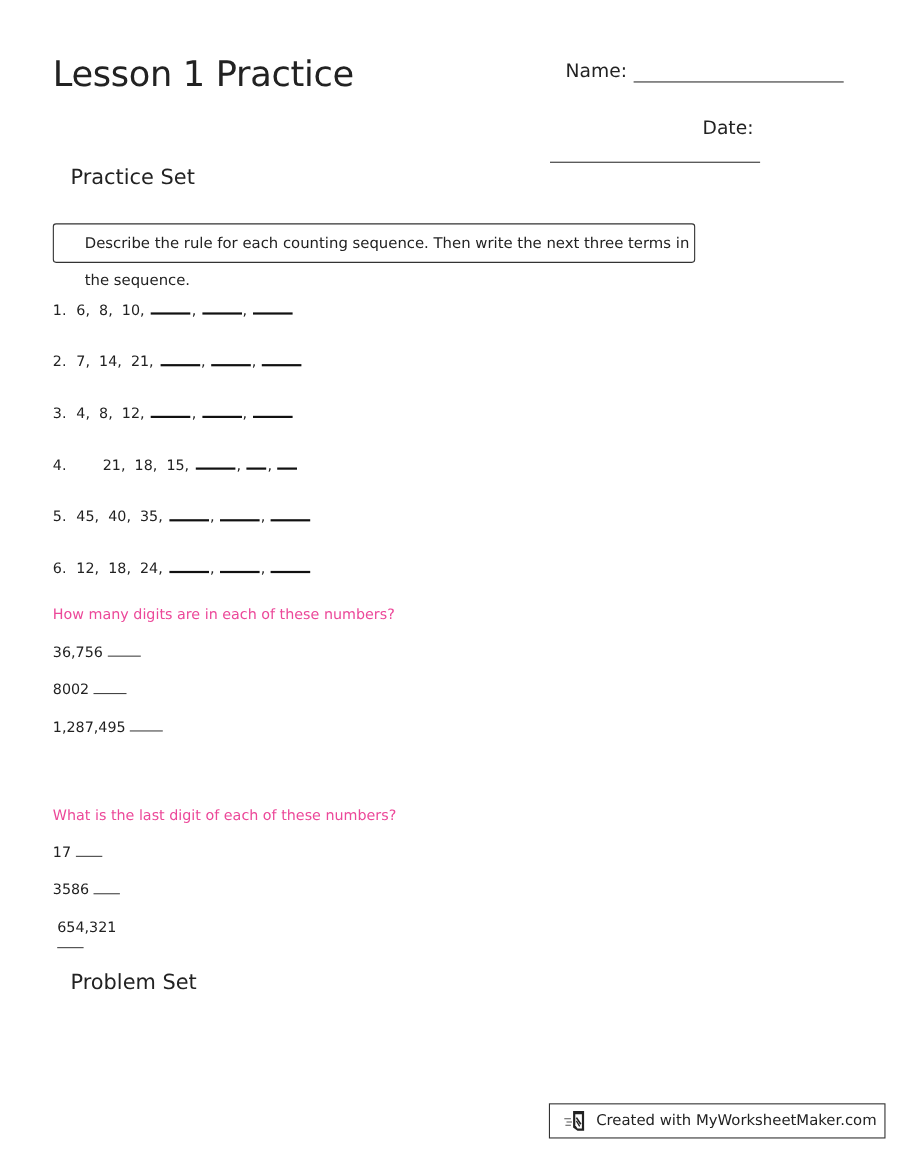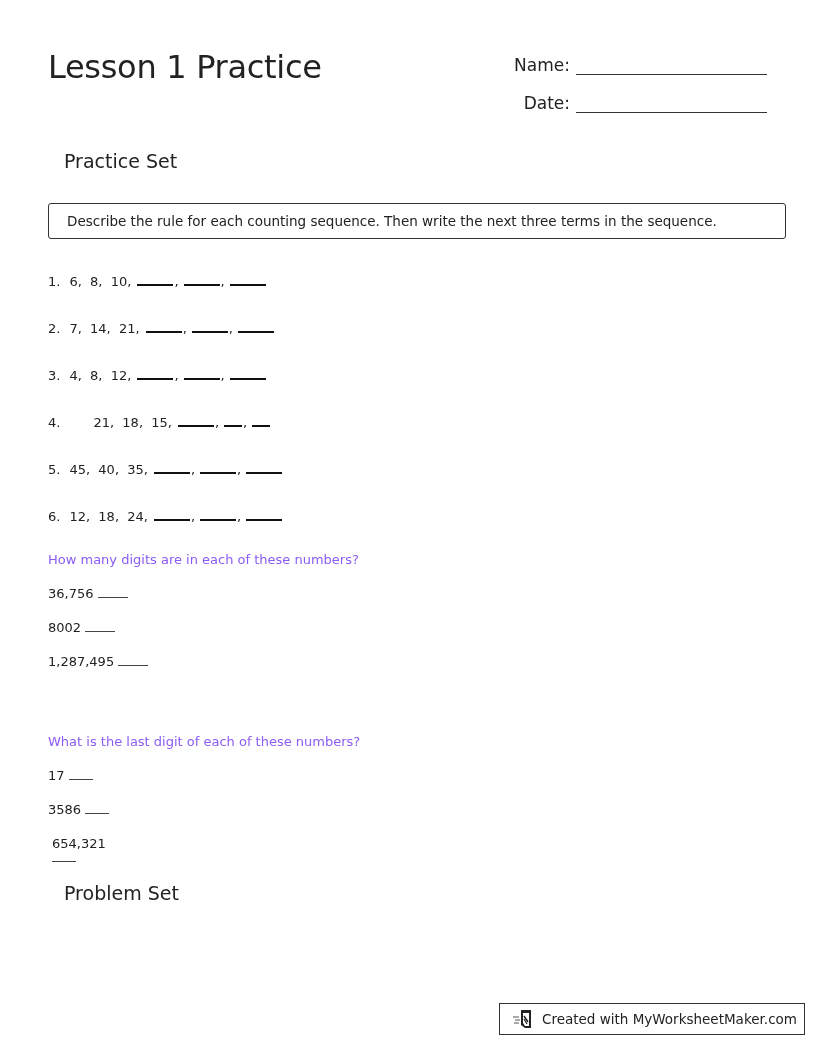--- a/index.html
+++ b/index.html
@@ -2,41 +2,41 @@
 <html><head>
 <meta charset="utf-8">
 <style>
   html, body { margin: 0; padding: 0; background: #ffffff; }
   body { width: 816px; height: 1056px; position: relative; font-family: "DejaVu Sans", sans-serif; color: #222; overflow: hidden; }
   .title { position: absolute; left: 48px; top: 48px; font-size: 32px; font-weight: normal; color: #222; margin: 0; letter-spacing: -0.3px; }
   .field-row { position: absolute; display: flex; align-items: flex-end; }
   .field-label { font-size: 17px; color: #222; text-align: right; width: 70px; margin-right: 6px; }
   .field-line { width: 191px; border-bottom: 1.5px solid #333; height: 20px; }
   .section-title { position: absolute; left: 64px; font-size: 19px; color: #222; margin: 0; font-weight: normal; }
-  .instructions { position: absolute; left: 48px; top: 203px; width: 738px; height: 36px; border: 1.5px solid #333; border-radius: 3px; box-sizing: border-box; font-size: 13.5px; line-height: 34px; padding-left: 18px; color: #222; }
+  .instructions { position: absolute; left: 48px; top: 203px; width: 584px; height: 36px; border: 1.5px solid #333; border-radius: 3px; box-sizing: border-box; font-size: 13.5px; line-height: 34px; padding-left: 28px; color: #222; }
   .seq { position: absolute; left: 48px; font-size: 13px; color: #222; display: flex; align-items: baseline; white-space: pre; }
   .seq .num { margin-right: 9px; }
   .blank { display: inline-block; border-bottom: 2px solid #111; height: 12px; }
   .comma { margin: 0 5px 0 1px; }
-  .q { position: absolute; left: 48px; font-size: 13px; color: #8b5cf6; }
+  .q { position: absolute; left: 48px; font-size: 13px; color: #ec4899; }
   .ans { position: absolute; left: 48px; font-size: 13px; color: #222; display: flex; align-items: baseline; }
   .ans .small-blank { display: inline-block; border-bottom: 1px solid #444; height: 10px; margin-left: 4px; }
   .footer { position: absolute; left: 499px; top: 1003px; width: 306px; height: 32px; border: 1.5px solid #333; box-sizing: border-box; display: flex; align-items: center; padding-left: 12px; font-size: 13.5px; color: #222; }
   .footer svg { margin-right: 6px; }
 </style>
 </head>
 <body>
 
 <h1 class="title">Lesson 1 Practice</h1>
 
 <div class="field-row" style="left:500px; top:54px;">
   <span class="field-label">Name:</span>
   <span class="field-line"></span>
 </div>
-<div class="field-row" style="left:500px; top:92px;">
+<div class="field-row" style="left:500px; top:107px;flex-direction:column;">
   <span class="field-label">Date:</span>
   <span class="field-line"></span>
 </div>
 
 <h2 class="section-title" style="top:150px;">Practice Set</h2>
 
 <div class="instructions">Describe the rule for each counting sequence. Then write the next three terms in the sequence.</div>
 
 <div id="sequences">
     <div class="seq" style="top: 272px;"><span class="num">1.</span><span style="margin-right: 6px;">6,  8,  10,</span><span class="blank" style="width: 36px;"></span><span class="comma">,</span><span class="blank" style="width: 36px;"></span><span class="comma">,</span><span class="blank" style="width: 36px;"></span></div>

